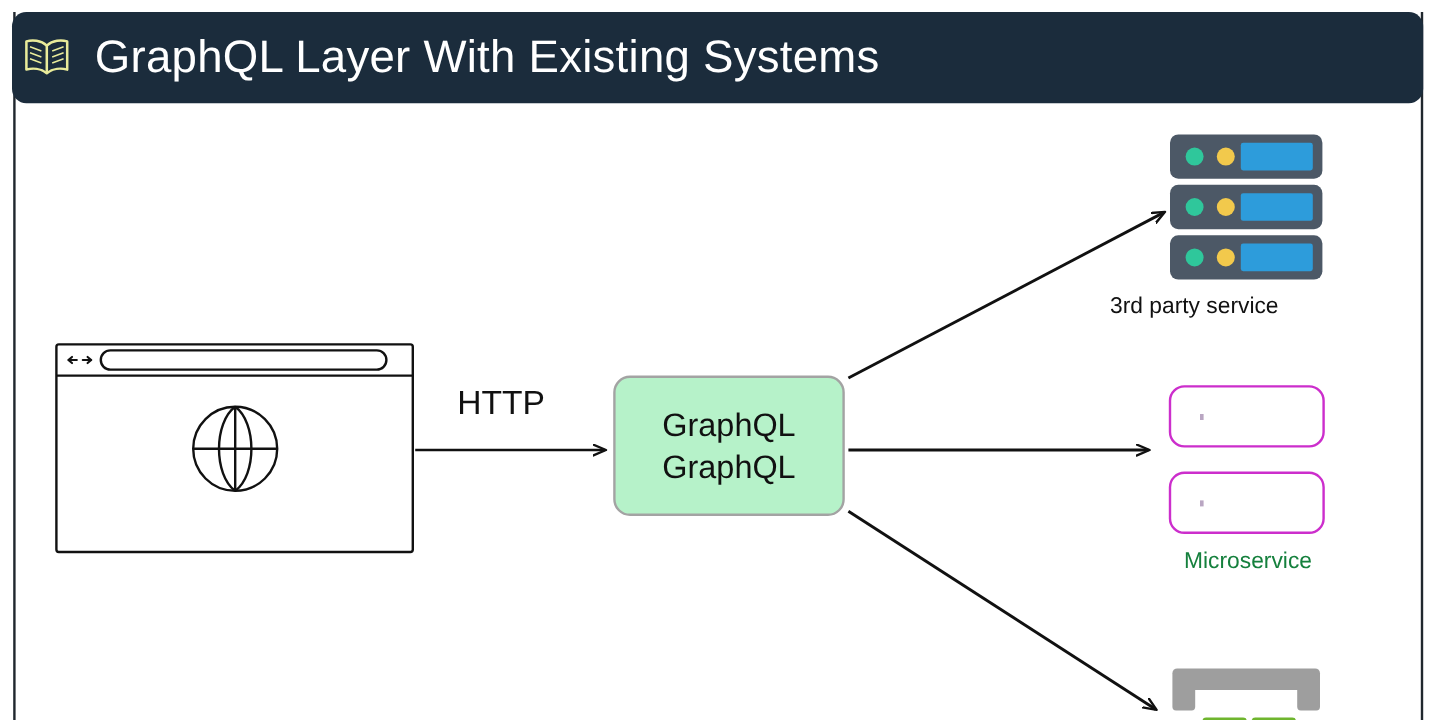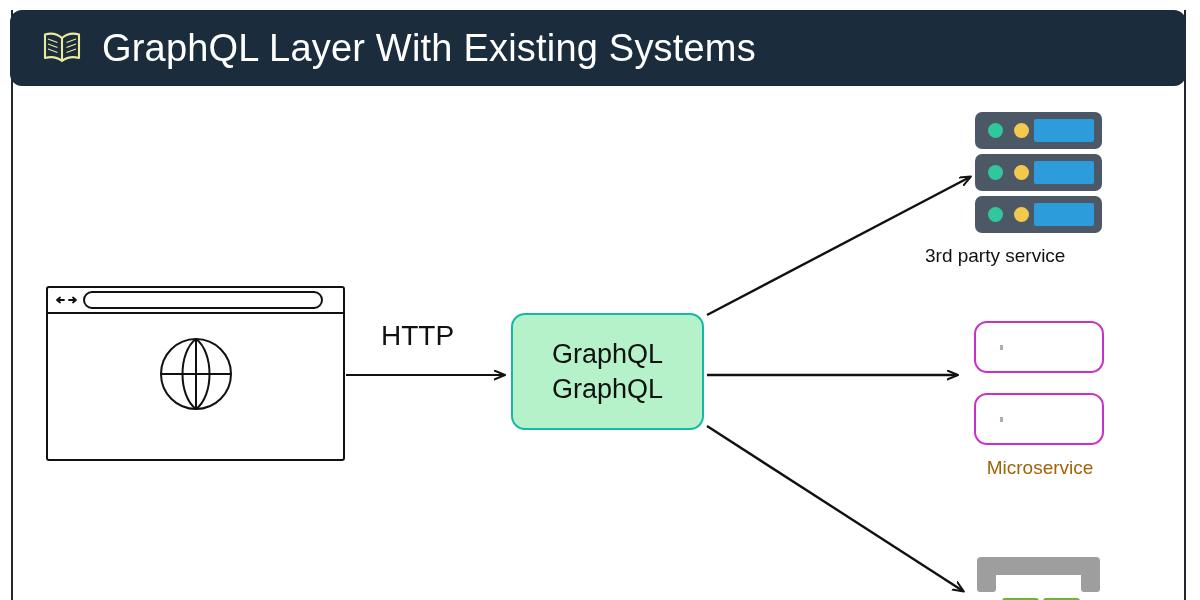--- a/index.html
+++ b/index.html
@@ -34,21 +34,21 @@
     position: absolute;
     left: 10px;
     top: 10px;
     width: 1176px;
     height: 76px;
     background: #1b2c3c;
     border-radius: 12px;
     box-sizing: border-box;
     display: flex;
     align-items: center;
-    padding-left: 32px;
+    padding-left: 9px;
   }
   .book-icon {
     width: 40px;
     height: 34px;
     flex: 0 0 auto;
     margin-right: 20px;
   }
   .header-title {
     color: #ffffff;
     font-size: 38px;
@@ -75,21 +75,21 @@
   }
 
   
   .gql-box {
     position: absolute;
     left: 511px;
     top: 227px;
     width: 193px;
     height: 117px;
     background: #b6f2c9;
-    border: 2px solid #14b8a6;
+    border: 2px solid #a3a3a3;
     border-radius: 14px;
     box-sizing: border-box;
     display: flex;
     flex-direction: column;
     align-items: center;
     justify-content: center;
     line-height: 1.28;
   }
   .gql-box span {
     font-size: 27px;
@@ -172,21 +172,21 @@
   }
   .micro-1 { left: 974px; top: 235px; }
   .micro-2 { left: 974px; top: 307px; }
   .micro-label {
     position: absolute;
     left: 925px;
     top: 371px;
     width: 230px;
     text-align: center;
     font-size: 19px;
-    color: #a16207;
+    color: #15803d;
   }
 
   
   .legacy {
     position: absolute;
     left: 977px;
     top: 471px;
     width: 123px;
     height: 60px;
   }

